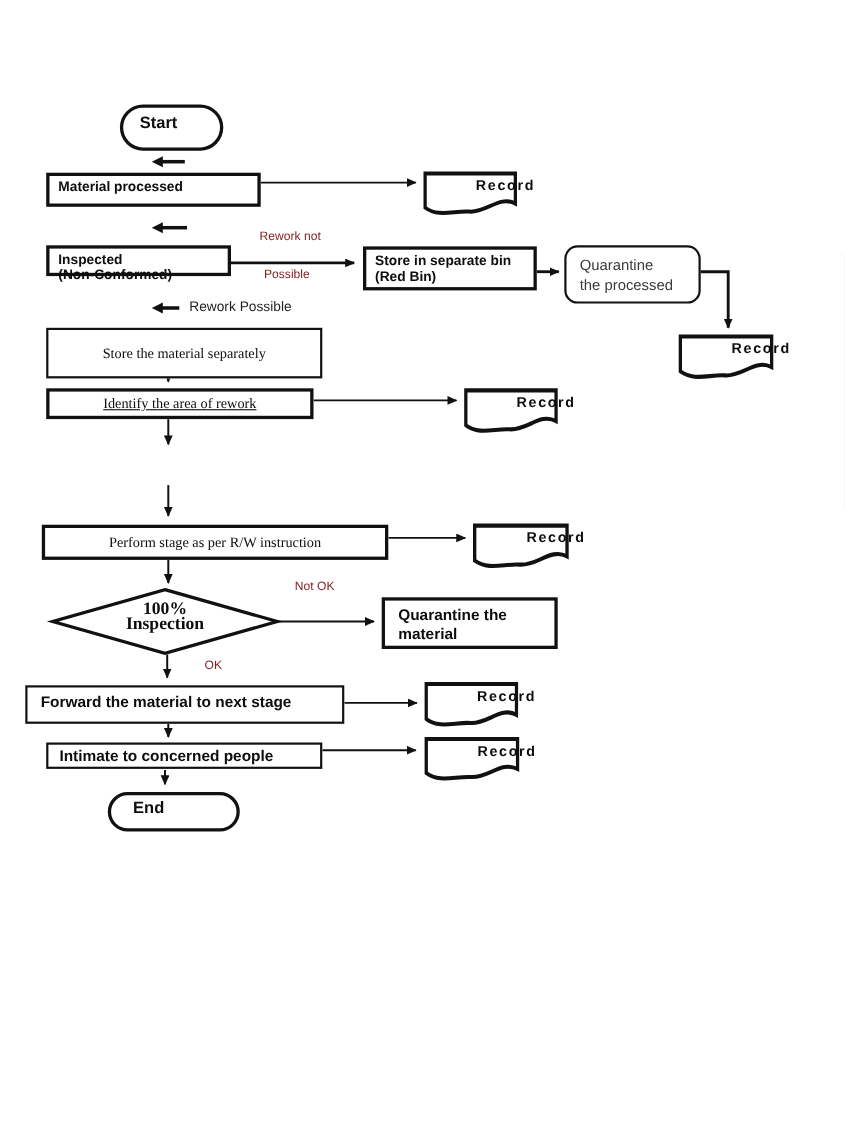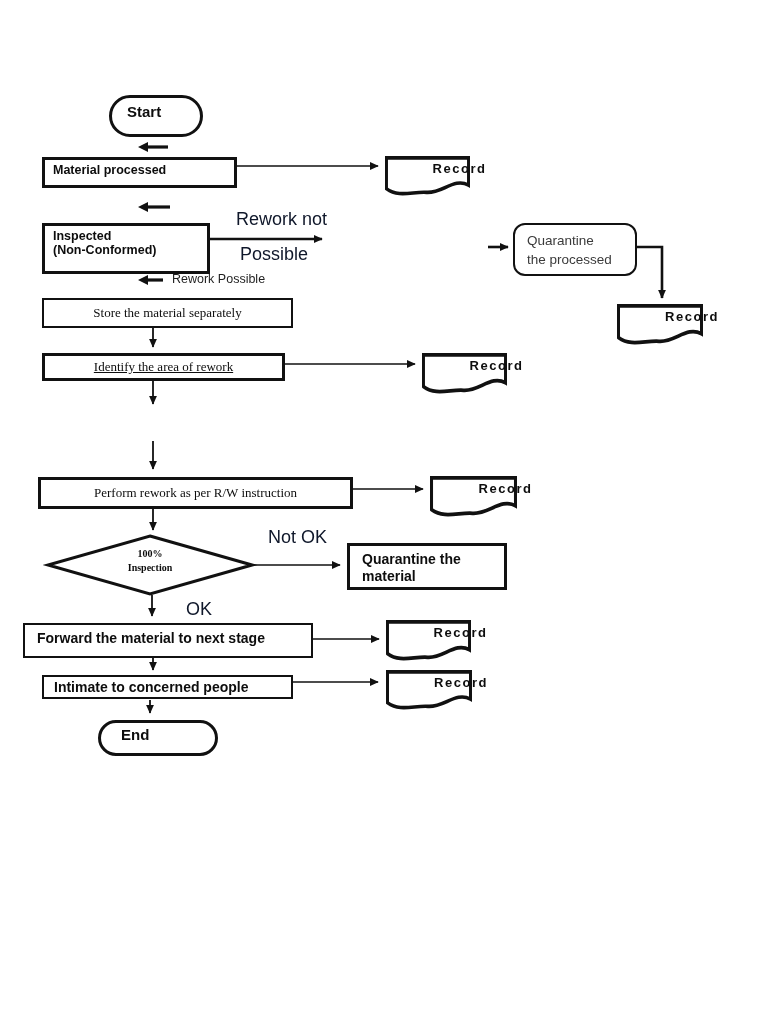--- a/index.html
+++ b/index.html
@@ -13,31 +13,31 @@
     font-weight:bold;font-size:12.5px;line-height:13.5px;
   }
   .node.thin{border-width:2px;}
   .node.mid{border-width:2.5px;}
   .stadium{border-radius:21px;font-size:15px;}
   .serifnode{
     font-family:"Liberation Serif",serif;font-weight:normal;font-size:13px;
     text-align:center;display:flex;align-items:center;justify-content:center;
   }
   .bignode{font-size:14px;line-height:16.5px;}
-  .lbl{color:#0f172a;font-size:18px;white-space:nowrap;}
+  .lbl{color:#7f1d1d;font-size:11px;white-space:nowrap;}
   .lbl.small{font-size:12.5px;color:#1f1f1f;}
   .recordwrap{position:absolute;}
   .recordwrap svg{position:absolute;left:0;top:0;overflow:visible;}
   .recordlabel{
     position:absolute;left:0;top:5px;width:100%;text-align:center;
     font-weight:bold;font-size:13px;letter-spacing:1.5px;color:#0d0d0d;padding-left:32px;
   }
   .diamond-text{
     text-align:center;font-family:"Liberation Serif",serif;font-weight:bold;
-    font-size:10px;line-height:14px;overflow:hidden;color:#0d0d0d;
+    font-size:16px;line-height:14px;overflow:hidden;color:#0d0d0d;
   }
   svg.layer{position:absolute;left:0;top:0;}
 </style>
 </head>
 <body>
 
 <div class="page">
 
   <svg class="layer" width="768" height="1024" viewBox="0 0 768 1024">
     <defs>
@@ -81,41 +81,45 @@
   </svg>
 
   <div class="abs node stadium" style="left:109px;top:95px;width:94px;height:42px;padding:7px 0 0 15px;">
     <span>Start</span>
   </div>
 
   <div class="abs node" style="left:42px;top:157px;width:195px;height:31px;padding:4px 0 0 8px;">
     <span>Material processed</span>
   </div>
 
-  <div class="abs node" style="left:42px;top:223px;width:168px;height:51px;padding:4px 0 0 8px;">
+  <div class="abs node" style="left:42px;top:223px;width:168px;height:28px;padding:4px 0 0 8px;">
     <div>Inspected</div>
     <div>(Non-Conformed)</div>
   </div>
 
+  <div class="abs node" style="left:330px;top:224px;width:158px;height:40px;padding:4px 0 0 8px;">
+    <div>Store in separate bin</div>
+    <div>(Red Bin)</div>
+  </div>
 
   <div class="abs node mid" style="left:513px;top:223px;width:124px;height:53px;padding:6px 0 0 12px;font-weight:normal;font-size:13.5px;line-height:19px;color:#3a3a3a;border-radius:12px;">
     <div>Quarantine</div>
     <div>the processed</div>
   </div>
 
-  <div class="abs node thin serifnode" style="left:42px;top:298px;width:251px;height:30px;">
+  <div class="abs node thin serifnode" style="left:42px;top:298px;width:251px;height:46px;">
     <span>Store the material separately</span>
   </div>
 
   <div class="abs node serifnode" style="left:42px;top:353px;width:243px;height:28px;text-decoration:underline;">
     <span>Identify the area of rework</span>
   </div>
 
   <div class="abs node serifnode" style="left:38px;top:477px;width:315px;height:32px;">
-    <span>Perform rework as per R/W instruction</span>
+    <span>Perform stage as per R/W instruction</span>
   </div>
 
   <div class="abs diamond-text" style="left:100px;top:547px;width:100px;height:29px;">
     <div>100%</div>
     <div>Inspection</div>
   </div>
 
   <div class="abs node bignode" style="left:347px;top:543px;width:160px;height:47px;padding:5px 0 0 12px;">
     <div>Quarantine the</div>
     <div>material</div>

